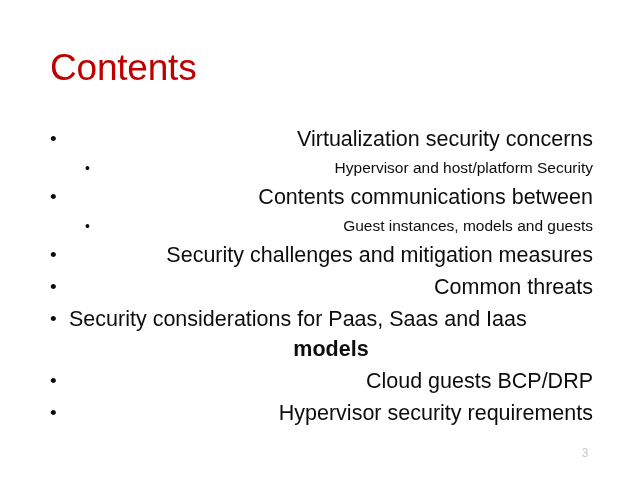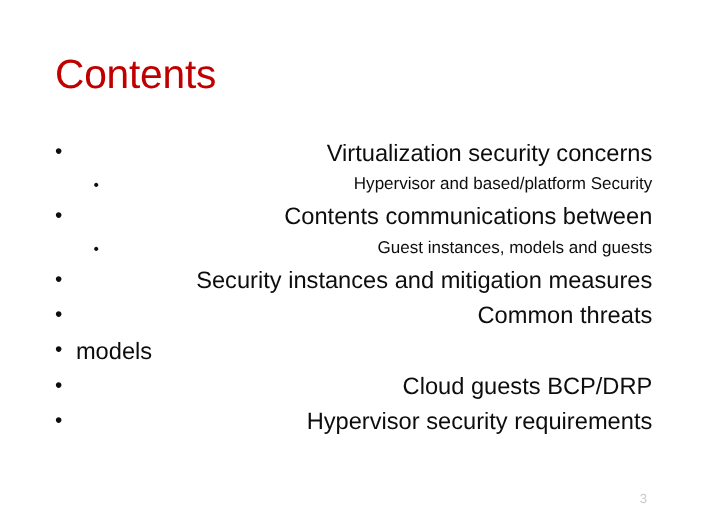--- a/index.html
+++ b/index.html
@@ -69,21 +69,22 @@
   .bullet-text {
     flex: 1 1 auto;
     text-align: right;
   }
   .bullet-text.justify {
     text-align: justify;
     text-justify: inter-word;
   }
   .bullet-text.justify > span.lastline {
     display: block;
-    text-align: left;
+    text-align: center;
+    font-weight: bold;
   }
   .page-number {
     position: absolute;
     left: 575px;
     top: 445px;
     width: 20px;
     text-align: center;
     font-size: 12px;
     line-height: 16px;
     color: #c9c9c9;
@@ -98,46 +99,47 @@
 
   <div class="content-body">
 
     <div class="bullet-row level-1">
       <span class="bullet-mark">•</span>
       <span class="bullet-text">Virtualization security concerns</span>
     </div>
 
     <div class="bullet-row level-2">
       <span class="bullet-mark">•</span>
-      <span class="bullet-text">Hypervisor and based/platform Security</span>
+      <span class="bullet-text">Hypervisor and host/platform Security</span>
     </div>
 
     <div class="bullet-row level-1">
       <span class="bullet-mark">•</span>
       <span class="bullet-text">Contents communications between</span>
     </div>
 
     <div class="bullet-row level-2">
       <span class="bullet-mark">•</span>
       <span class="bullet-text">Guest instances, models and guests</span>
     </div>
 
     <div class="bullet-row level-1">
       <span class="bullet-mark">•</span>
-      <span class="bullet-text">Security instances and mitigation measures</span>
+      <span class="bullet-text">Security challenges and mitigation measures</span>
     </div>
 
     <div class="bullet-row level-1">
       <span class="bullet-mark">•</span>
       <span class="bullet-text">Common threats</span>
     </div>
 
     <div class="bullet-row level-1">
       <span class="bullet-mark">•</span>
       <span class="bullet-text justify">
+        <span>Security considerations for Paas, Saas and Iaas</span>
         <span class="lastline">models</span>
       </span>
     </div>
 
     <div class="bullet-row level-1">
       <span class="bullet-mark">•</span>
       <span class="bullet-text">Cloud guests BCP/DRP</span>
     </div>
 
     <div class="bullet-row level-1">

